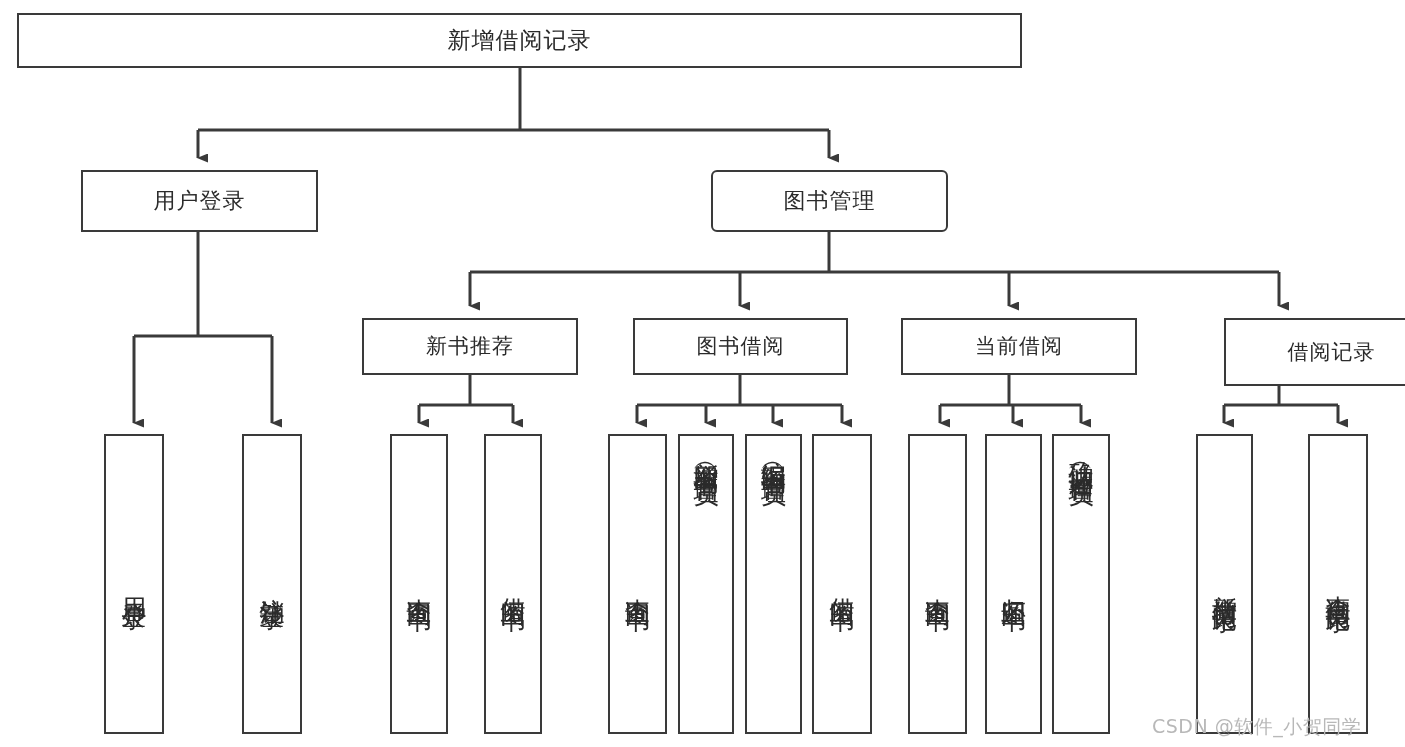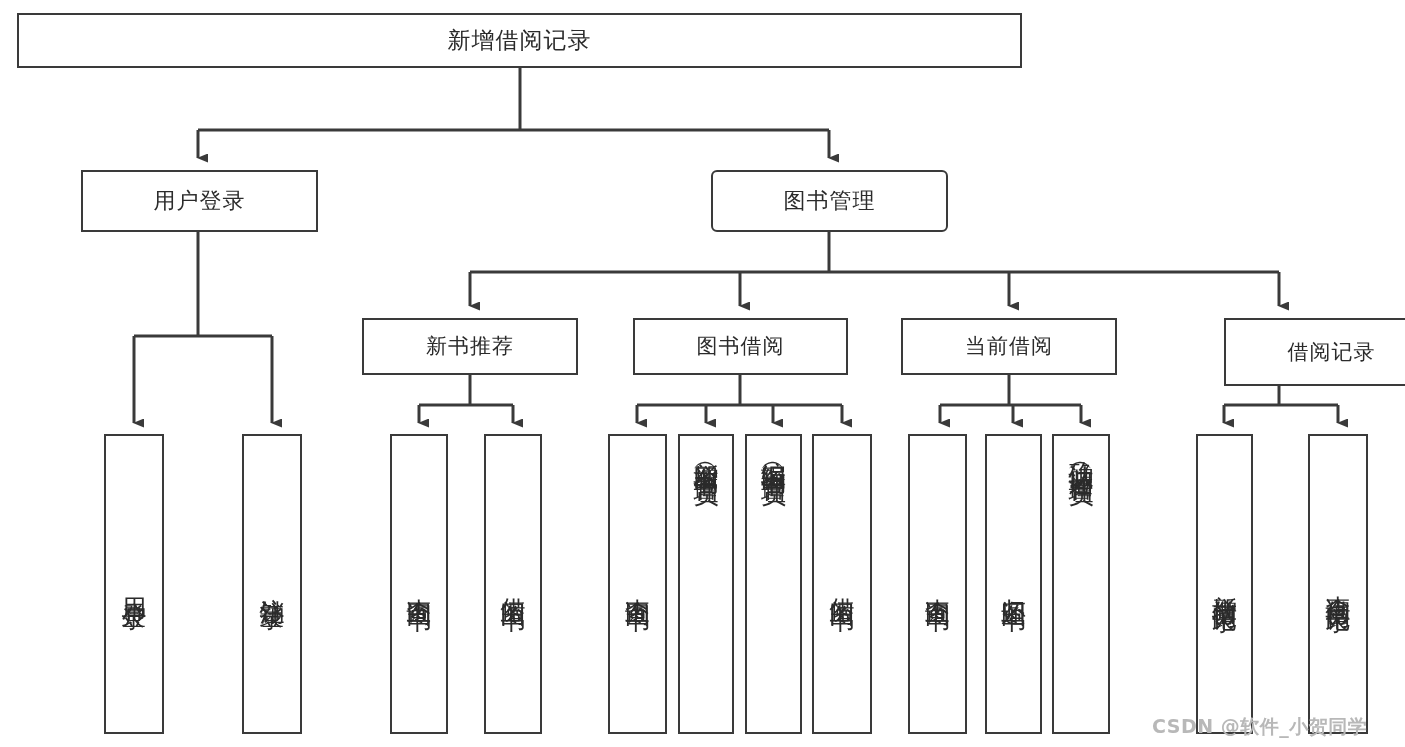--- a/index.html
+++ b/index.html
@@ -147,21 +147,21 @@
   <div class="node-box node-l2" style="left:711px; top:170px; width:237px; height:62px;border-radius:6px;">
     <span class="node-label">图书管理</span>
   </div>
 
   <div class="node-box node-l3" style="left:633px; top:318px; width:215px; height:57px;">
     <span class="node-label">图书借阅</span>
   </div>
   <div class="node-box node-l3" style="left:362px; top:318px; width:216px; height:57px;">
     <span class="node-label">新书推荐</span>
   </div>
-  <div class="node-box node-l3" style="left:901px; top:318px; width:216px; height:57px;">
+  <div class="node-box node-l3" style="left:901px; top:318px; width:236px; height:57px;">
     <span class="node-label">当前借阅</span>
   </div>
   <div class="node-box node-l3" style="left:1224px; top:318px; width:215px; height:68px;">
     <span class="node-label">借阅记录</span>
   </div>
 
   <div class="node-box node-leaf leaf-center" style="left:104px; top:434px; width:60px; height:300px;">
     <span class="node-label">用户登录</span>
   </div>
   <div class="node-box node-leaf leaf-center" style="left:242px; top:434px; width:60px; height:300px;">
@@ -198,15 +198,15 @@
     <span class="node-label">确认归还（管理员）</span>
   </div>
 
   <div class="node-box node-leaf leaf-center" style="left:1196px; top:434px; width:57px; height:300px;">
     <span class="node-label">新增借阅记录</span>
   </div>
   <div class="node-box node-leaf leaf-center" style="left:1308px; top:434px; width:60px; height:300px;">
     <span class="node-label">查询借阅记录</span>
   </div>
 
-  <div class="watermark" style="left:1152px; top:714px;font-weight:bold;">CSDN @软件_小贺同学</div>
+  <div class="watermark" style="left:1152px; top:714px;">CSDN @软件_小贺同学</div>
 
 </div>
 
 </body></html>

